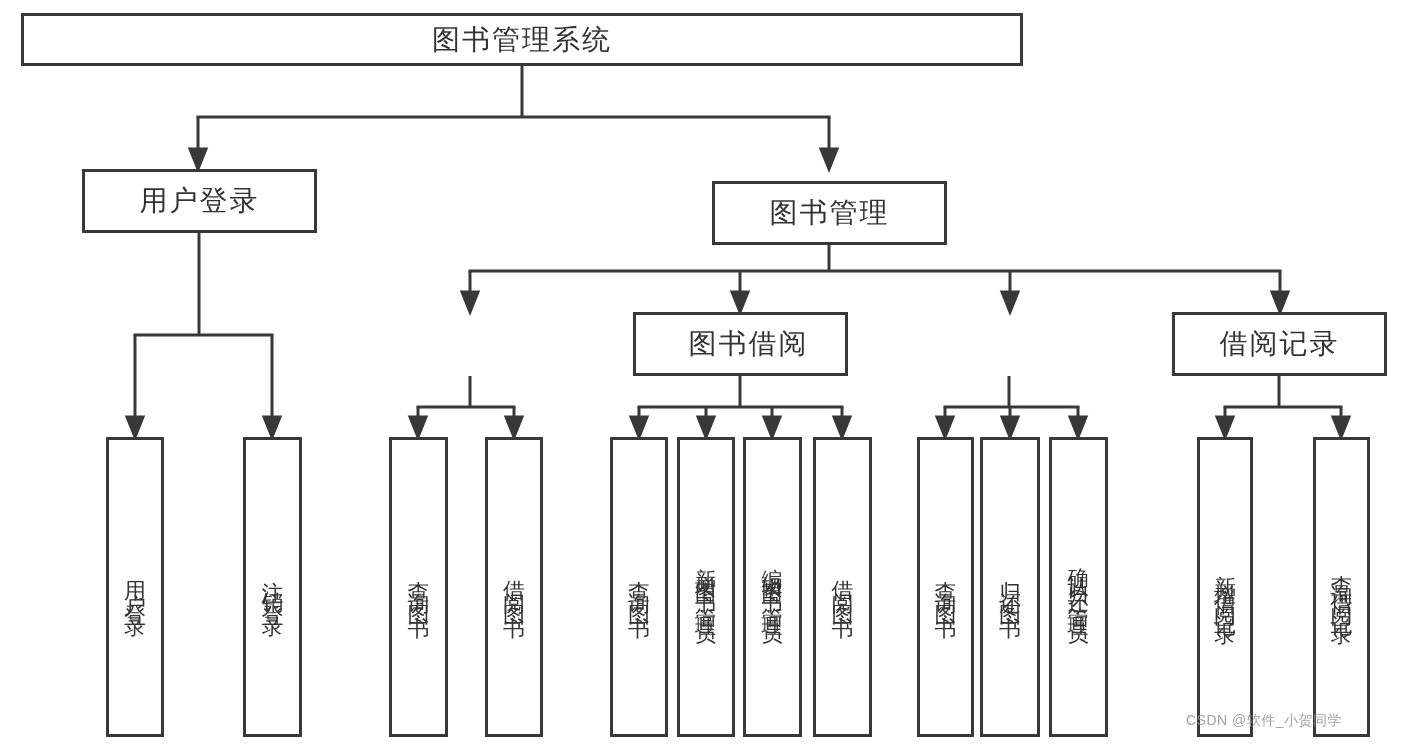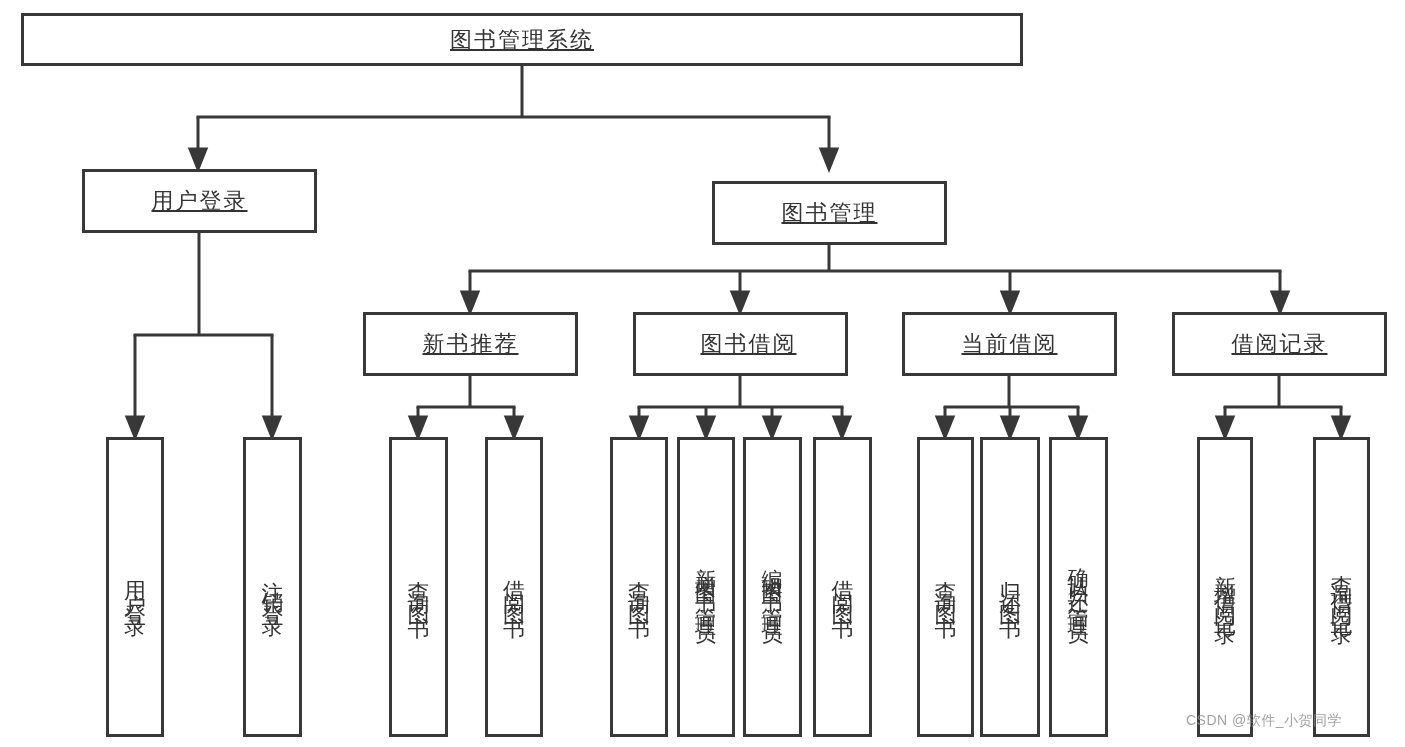--- a/index.html
+++ b/index.html
@@ -11,24 +11,23 @@
     color:#333333;
     overflow:hidden;
   }
   #connectors{position:absolute;left:0;top:0;width:1405px;height:747px;}
   .node{
     position:absolute;
     background:#ffffff;
     border:3px solid #383838;
     box-sizing:border-box;
     display:flex;align-items:center;justify-content:center;
-    font-size:22px;
+    font-size:28px;
     letter-spacing:2px;
     z-index:2;
-    text-decoration:underline;
   }
   .leaf{
     position:absolute;
     background:#ffffff;
     border:3px solid #383838;
     box-sizing:border-box;
     display:flex;align-items:center;justify-content:center;
     top:437px;height:300px;
     font-size:22px;
     z-index:2;
@@ -141,23 +140,21 @@
       <line x1="1341" y1="407" x2="1341" y2="423"></line>
       <polygon points="1333,417 1349,417 1341,437"></polygon>
     </g>
   </svg>
 
   <div class="node root">图书管理系统</div>
 
   <div class="node n-userlogin">用户登录</div>
   <div class="node n-bookmgmt">图书管理</div>
 
-  <div class="node n-newbook">新书推荐</div>
   <div class="node n-borrow">图书借阅</div>
-  <div class="node n-current">当前借阅</div>
   <div class="node n-records">借阅记录</div>
 
   <div class="leaf l1">
     <span>用户登录</span>
   </div>
   <div class="leaf l2">
     <span>注销登录</span>
   </div>
   <div class="leaf l3">
     <span>查询图书</span>

